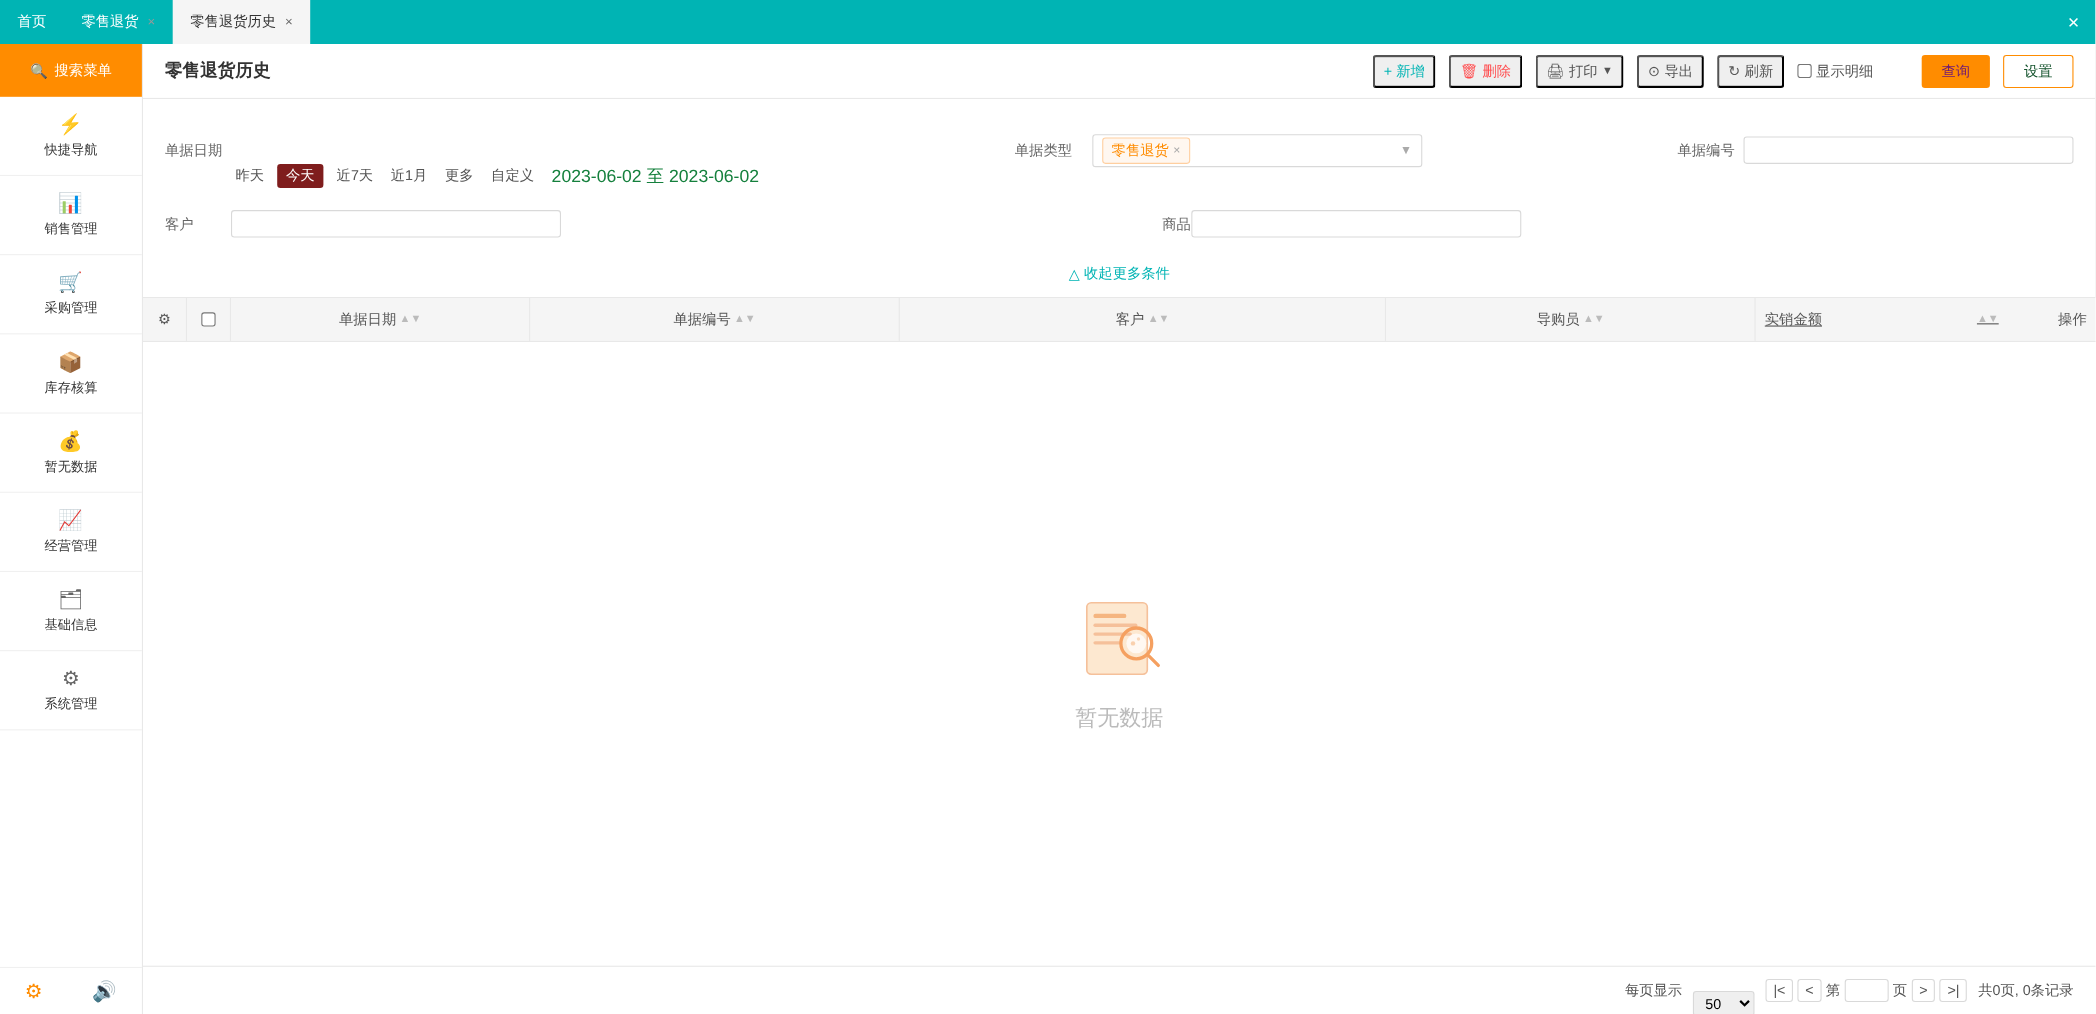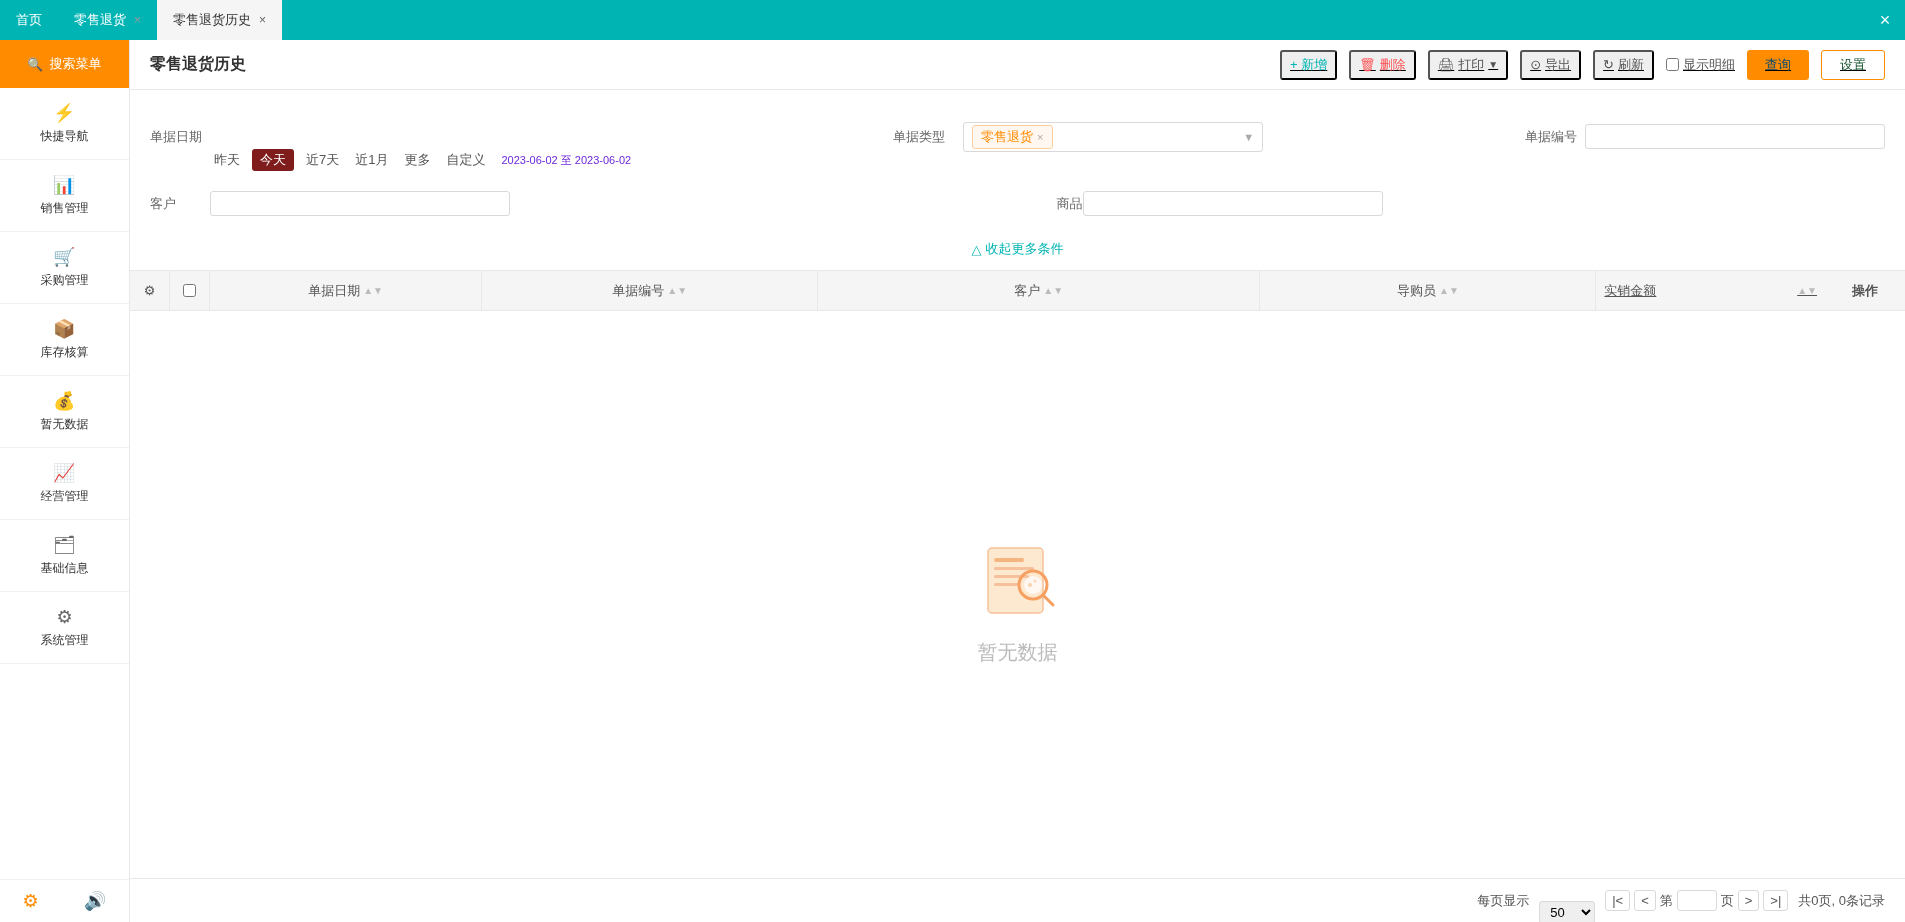--- a/index.html
+++ b/index.html
@@ -127,42 +127,42 @@
     }
     .page-title {
       font-size: 16px;
       font-weight: bold;
       color: #333;
     }
     .header-actions {
       display: flex;
       align-items: center;
       gap: 12px;
-      text-decoration: underline;
     }
     .action-btn {
       display: flex;
       align-items: center;
       gap: 4px;
       font-size: 13px;
       color: #555;
       cursor: pointer;
       padding: 4px 8px;
       border-radius: 3px;
     }
     .action-btn.new-btn { color: #00b4b4; }
     .action-btn.delete-btn { color: #ff4d4f; }
     .btn-query {
       background: #ff8c00;
-      color: #0c4a6e;
+      color: #701a75;
       border: none;
       padding: 6px 18px;
       border-radius: 3px;
       cursor: pointer;
       font-size: 13px;
+      margin-left: 32px;
     }
     .btn-setting {
       background: #fff;
       color: #14532d;
       border: 1px solid #ff8c00;
       padding: 5px 18px;
       border-radius: 3px;
       cursor: pointer;
       font-size: 13px;
     }
@@ -206,22 +206,22 @@
       cursor: pointer;
       padding: 2px 4px;
     }
     .date-opt.active {
       background: #7f1d1d;
       color: #fff;
       border-radius: 3px;
       padding: 2px 8px;
     }
     .date-range {
-      font-size: 11px;
-      color: #6d28d9;
+      font-size: 16px;
+      color: #15803d;
       margin-left: 4px;
     }
     .filter-input {
       border: 1px solid #d9d9d9;
       border-radius: 3px;
       padding: 4px 10px;
       font-size: 13px;
       color: #333;
       min-width: 200px;
     }
@@ -288,21 +288,21 @@
       white-space: nowrap;
     }
     .th .sort-icon { font-size: 10px; color: #bbb; display: flex; flex-direction: column; line-height: 1; }
     .th-settings { width: 40px; }
     .th-checkbox { width: 40px; }
     .th-date { flex: 1.2; }
     .th-bill { flex: 1.5; }
     .th-customer { flex: 2; }
     .th-guide { flex: 1.5; }
     .th-amount { flex: 1; justify-content: space-between; border-right: none; text-decoration: underline; }
-    .th-action { width: 80px; justify-content: center; border-right: none; font-weight: bold; }
+    .th-action { width: 80px; justify-content: flex-end; border-right: none; }
 
     
     .empty-state {
       flex: 1;
       display: flex;
       flex-direction: column;
       align-items: center;
       justify-content: center;
       color: #bbb;
       font-size: 20px;

